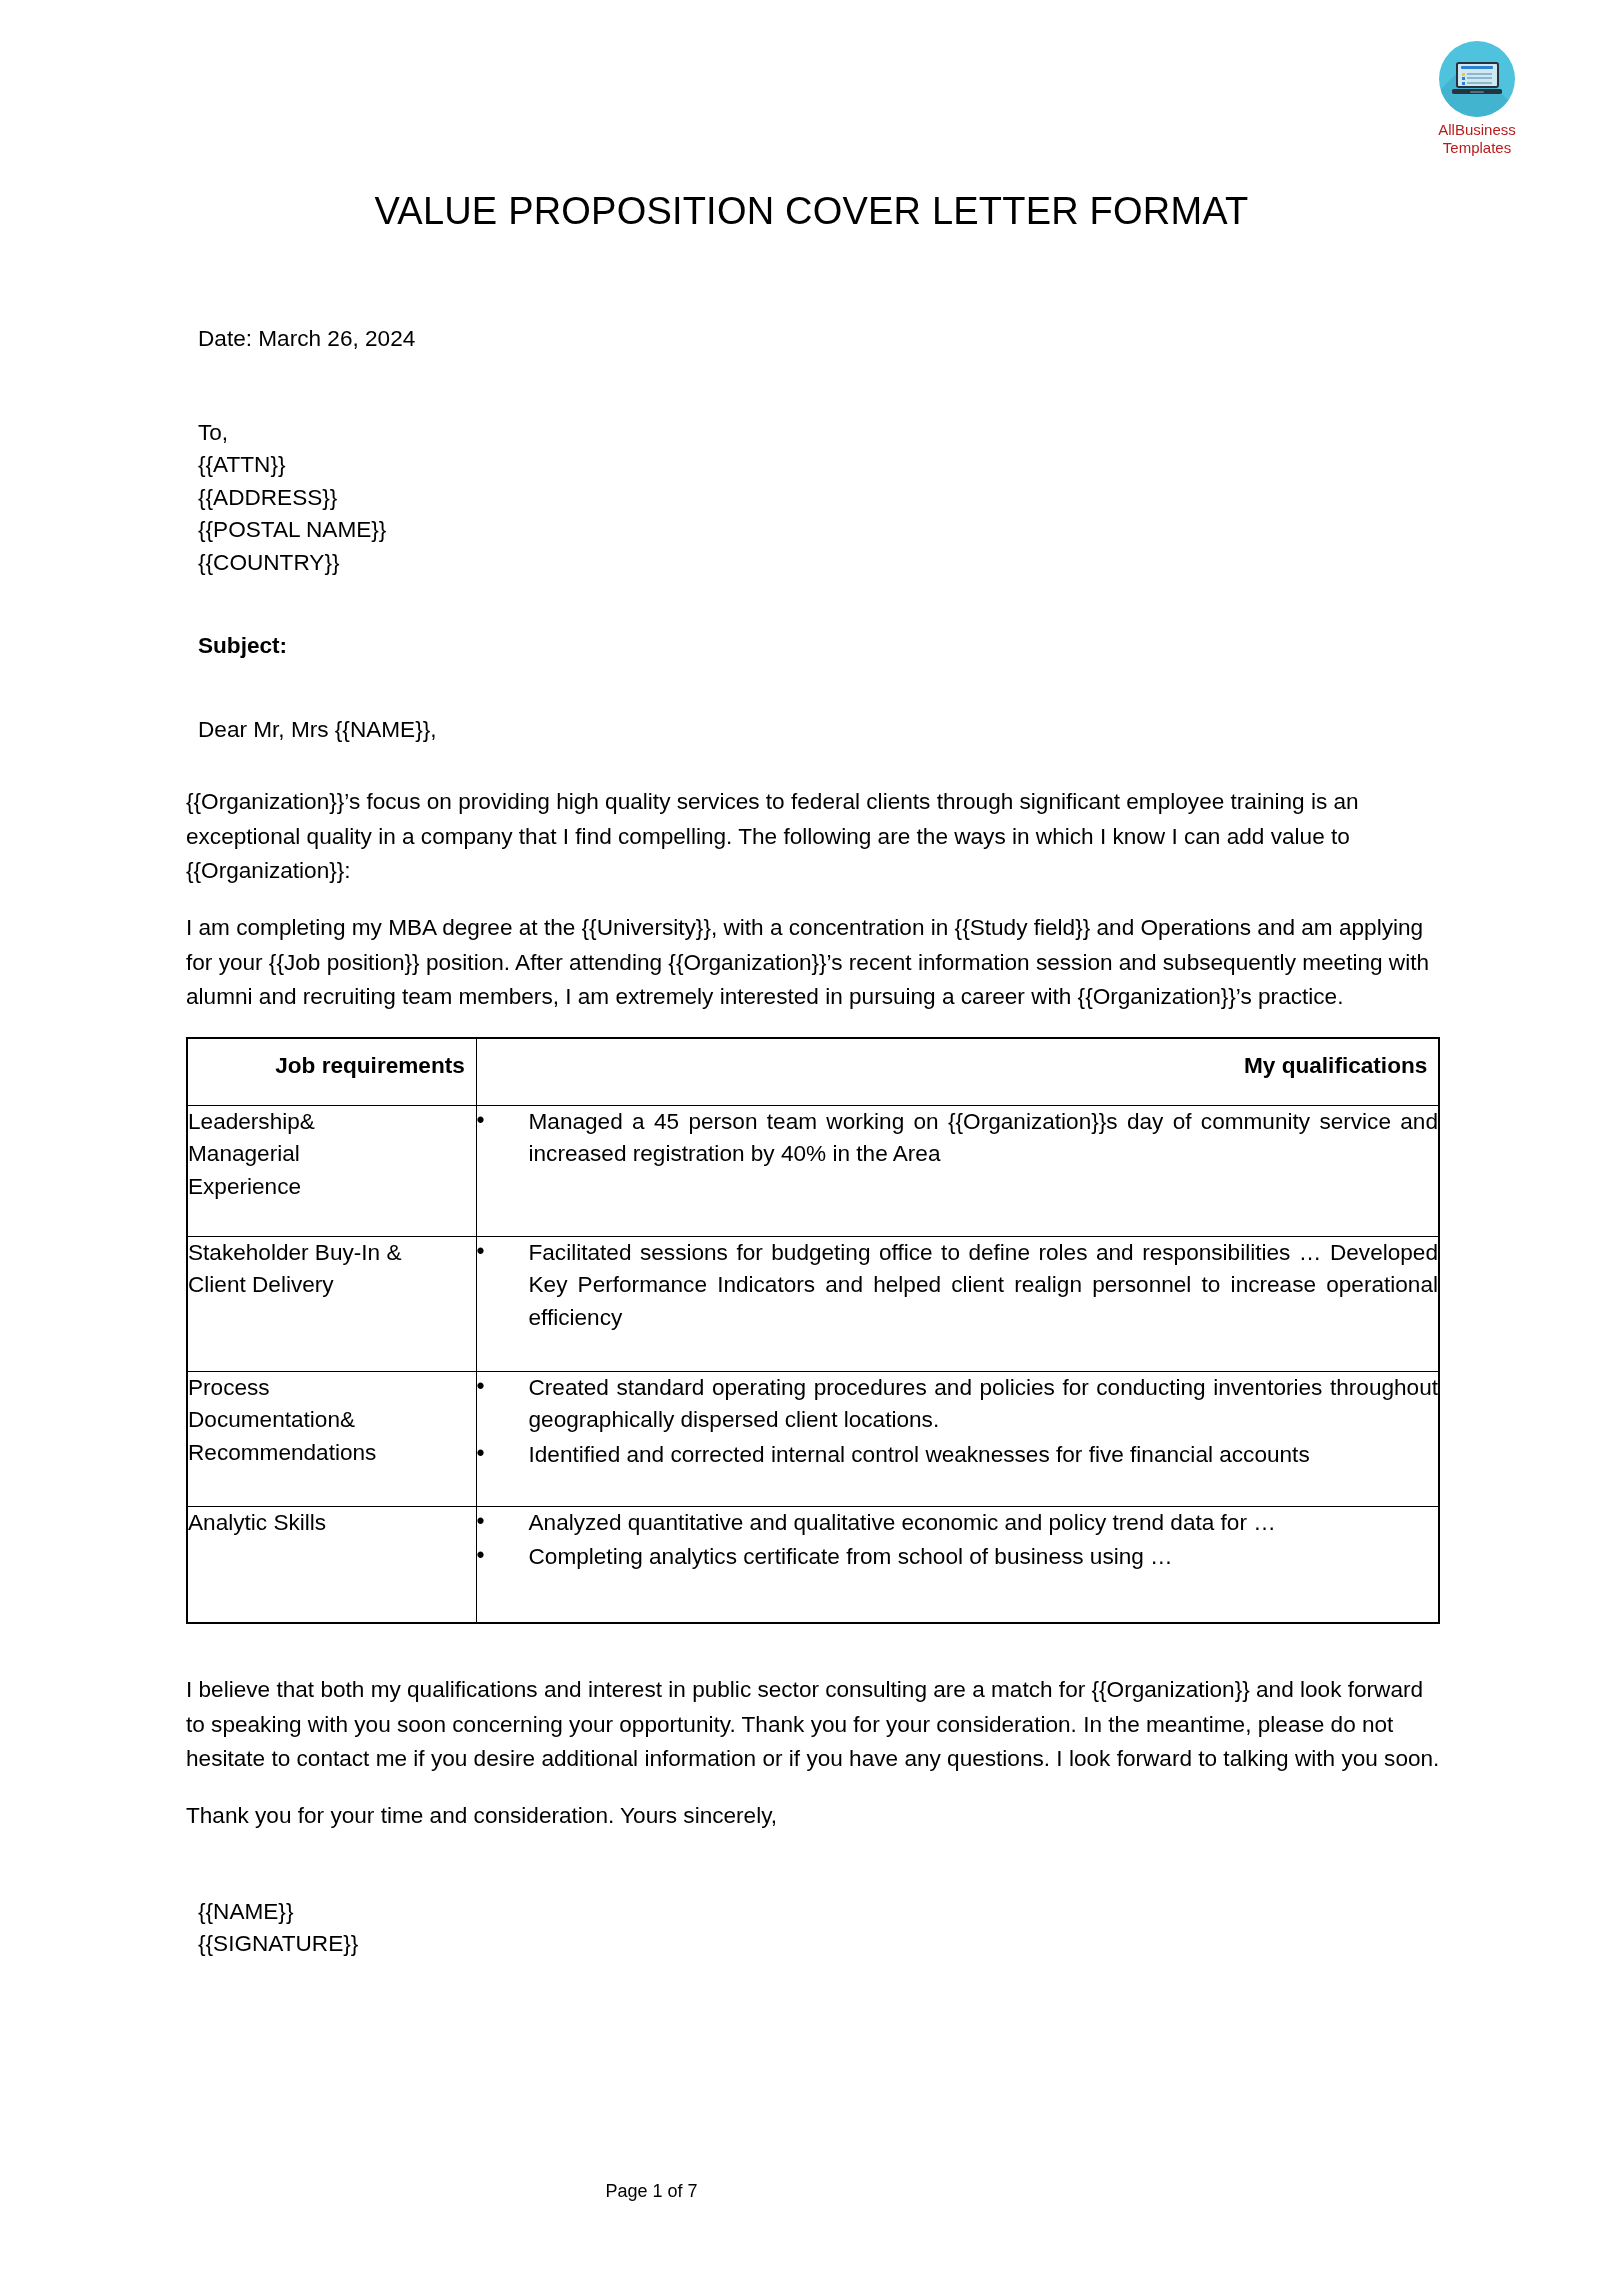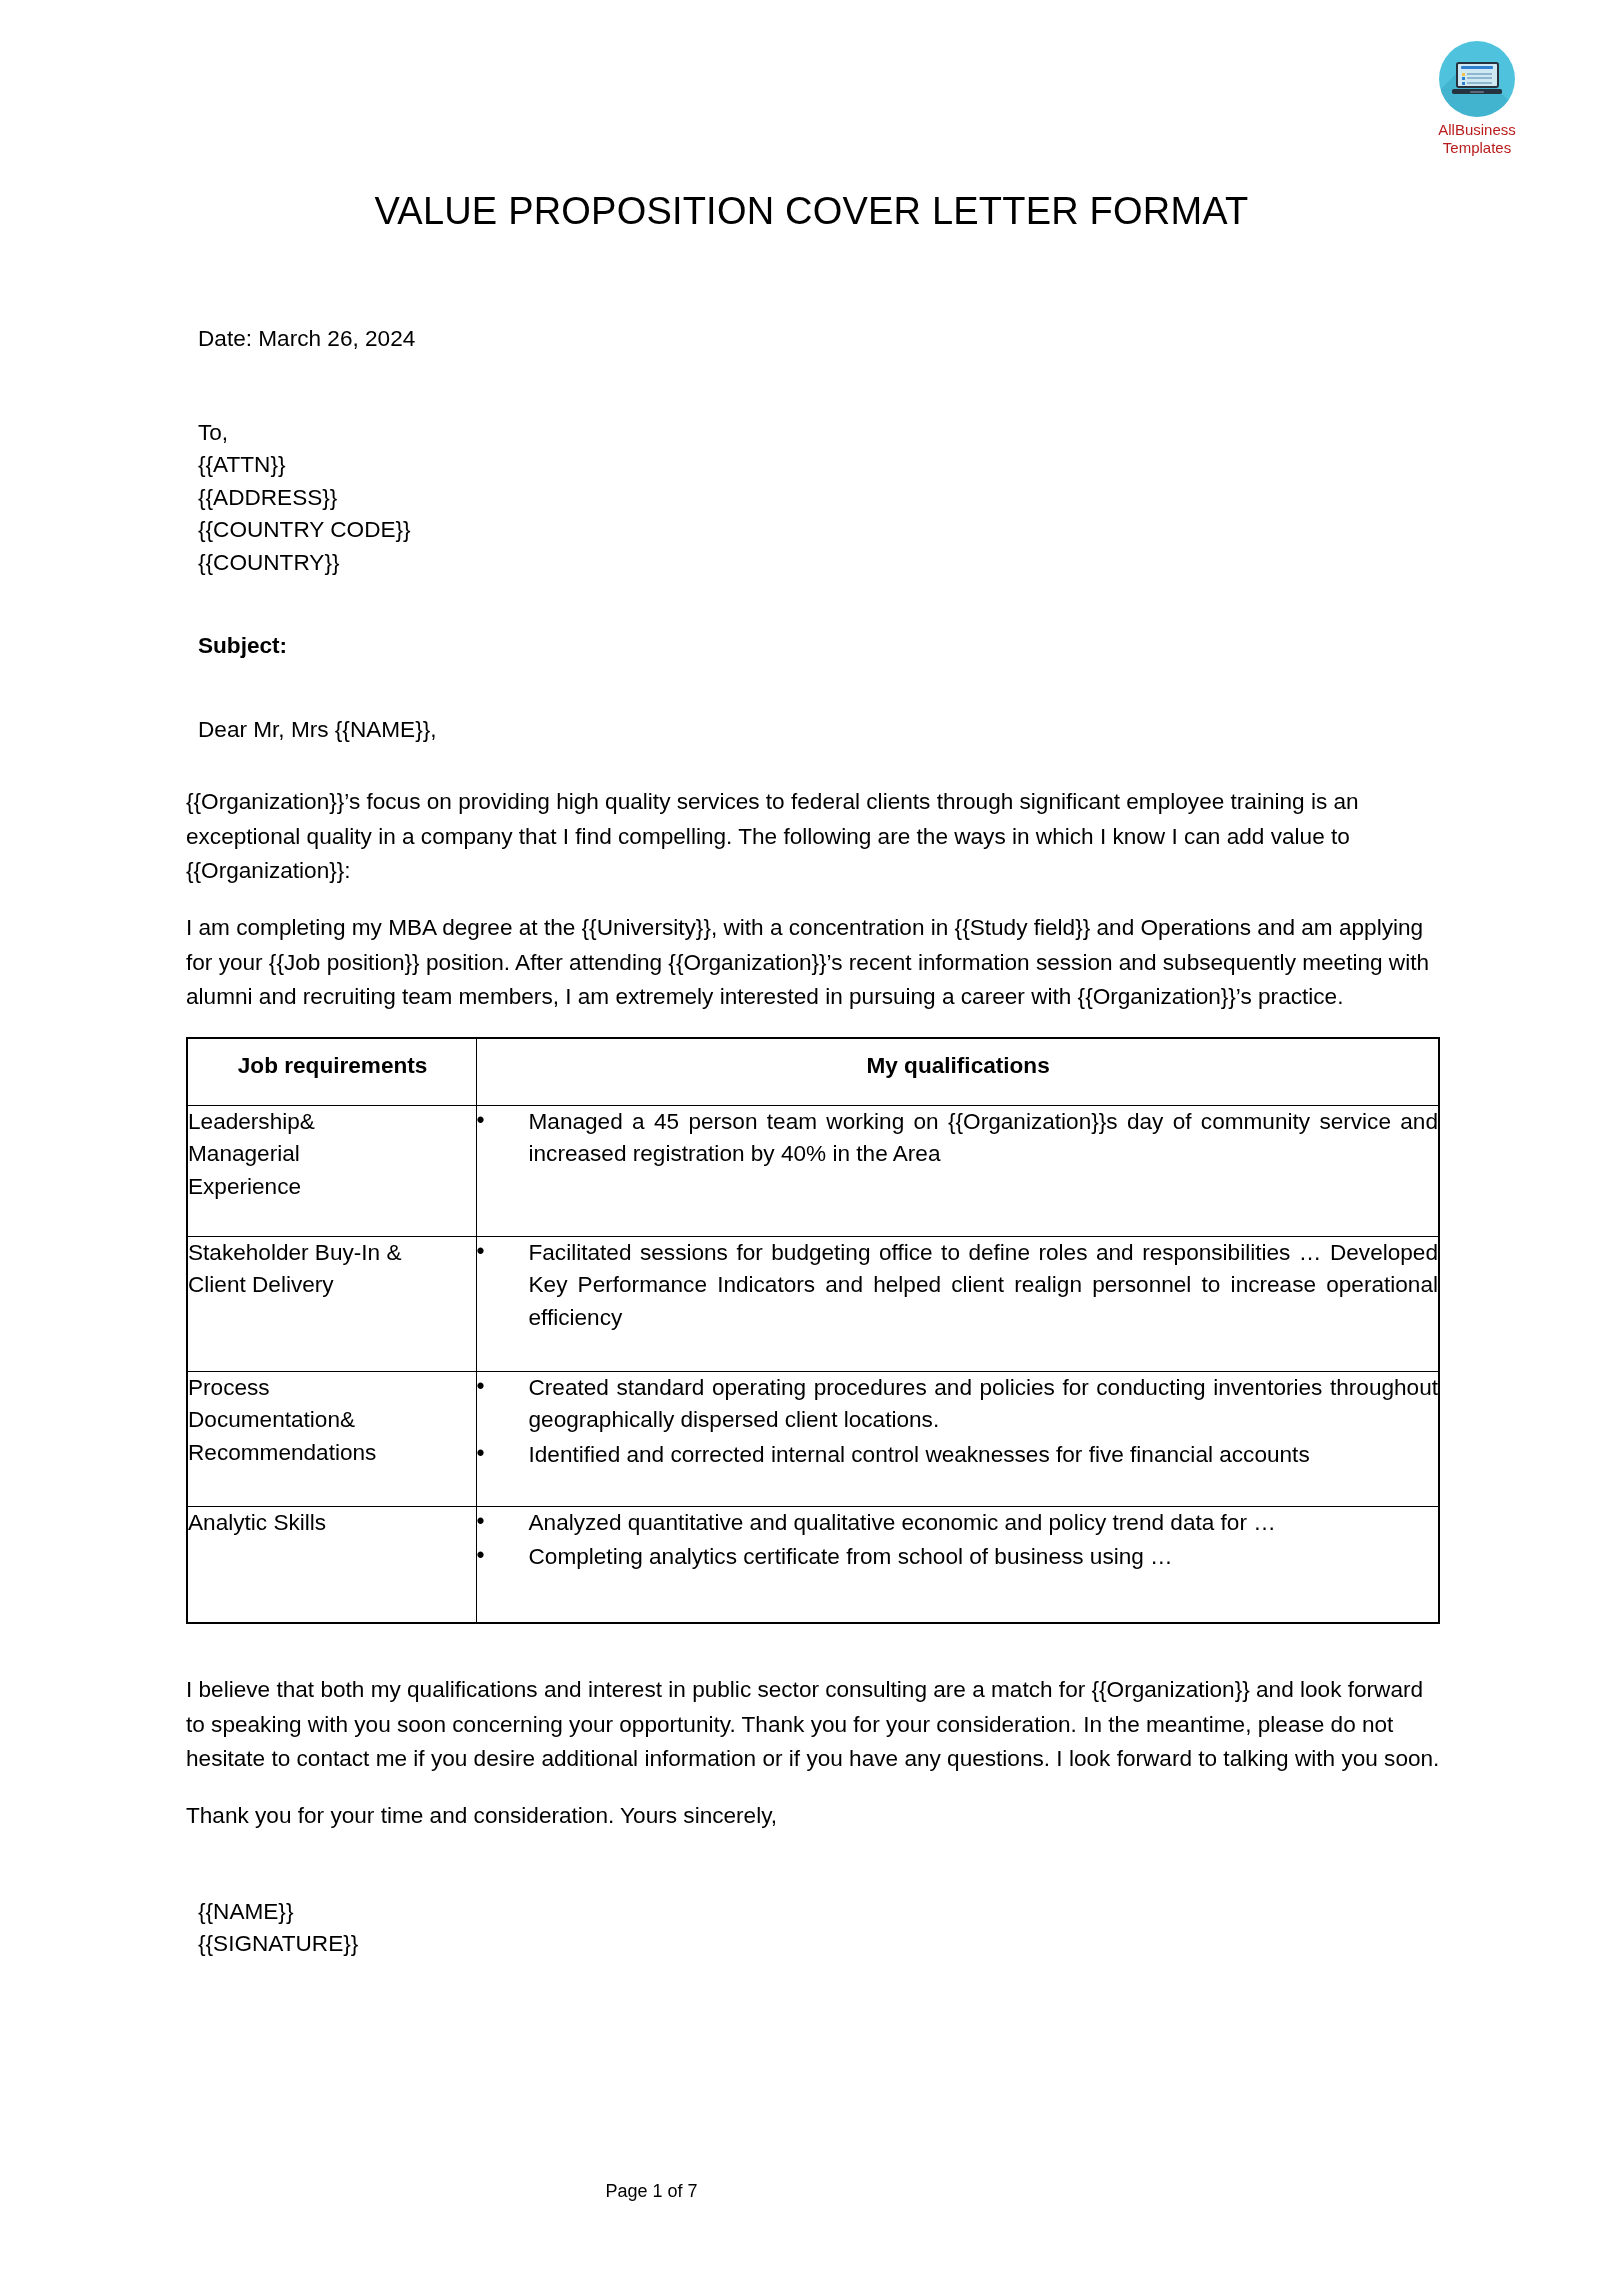--- a/index.html
+++ b/index.html
@@ -170,21 +170,21 @@
     vertical-align: top;
     padding: 0;
     font-size: 22.6px;
     line-height: 1.44;
   }
   table.req-table {
     border: 2.7px solid #000;
   }
   table.req-table th {
     font-weight: bold;
-    text-align: center;
+    text-align: right;
     padding: 10.7px 10.7px 0 12.4px;
     height: 53px;
   }
   .th-cell { height: 55px; }
   td.left-cell {
     padding: 12.4px 9px 9px 12.4px;
     text-align: justify;
     text-justify: inter-word;
   }
   td.left-cell .jline {
@@ -268,21 +268,21 @@
   <div class="content">
 
     <div class="block-lines">Date: March 26, 2024</div>
 
     <div class="spacer-md"></div>
 
     <div class="block-lines">
       <div>To,</div>
       <div>{{ATTN}}</div>
       <div>{{ADDRESS}}</div>
-      <div>{{COUNTRY CODE}}</div>
+      <div>{{POSTAL NAME}}</div>
       <div>{{COUNTRY}}</div>
     </div>
 
     <div class="spacer-sm"></div>
 
     <div class="block-lines bold">Subject:</div>
 
     <div class="spacer-sm"></div>
 
     <div class="block-lines">Dear Mr, Mrs {{NAME}},</div>

